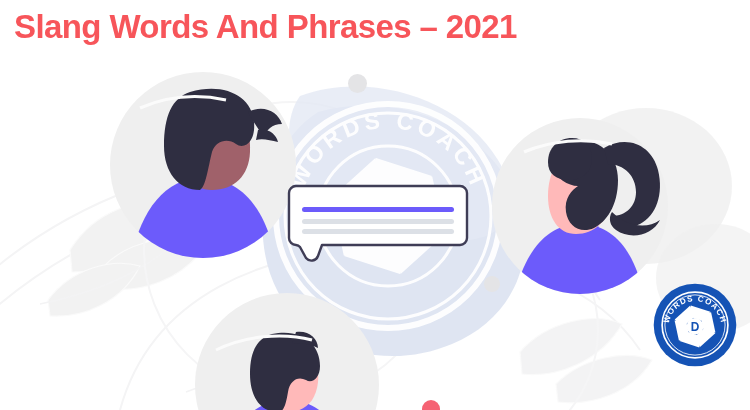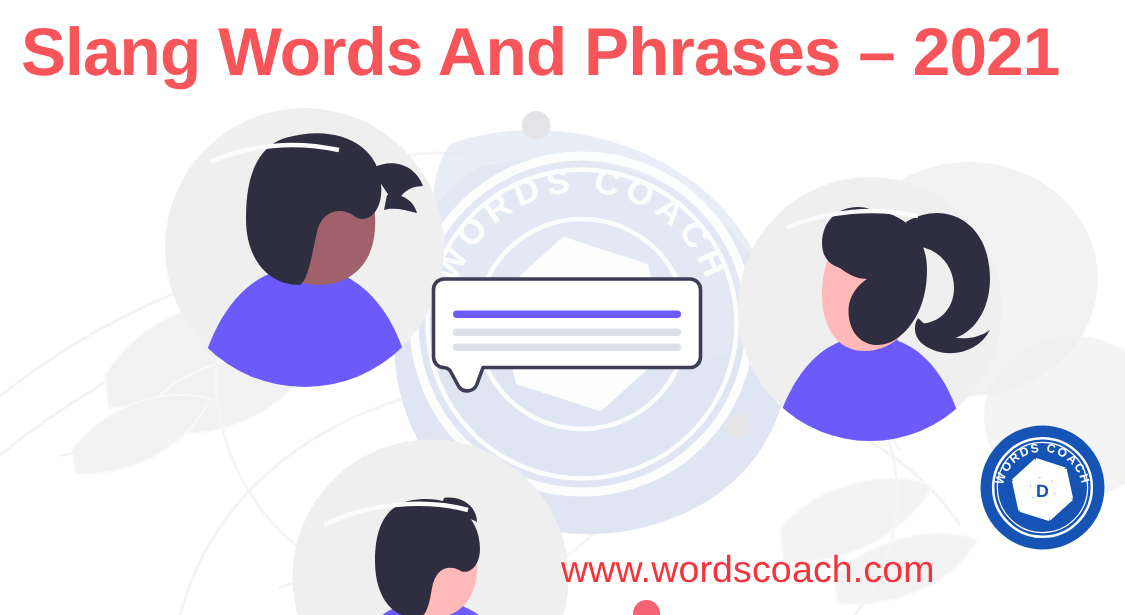--- a/index.html
+++ b/index.html
@@ -25,21 +25,21 @@
     width: 750px;
     height: 410px;
   }
 
   
   #title {
     position: absolute;
     left: 14px;
     top: 8px;
     width: 736px;
-    font-size: 45px;
+    font-size: 33px;
     font-weight: bold;
     letter-spacing: -0.6px;
     color: #F7555A;
     white-space: nowrap;
     line-height: 1.18;
     font-family: "Liberation Sans", sans-serif;
     z-index: 40;
   }
 
   
@@ -297,15 +297,14 @@
         </g>
       <g transform="rotate(300)"> 
           <path d="M -6 -30 L 22 -21 L 10 -8 L -11 -15 Z"></path>
         </g>
       <circle cx="0" cy="0" r="12" fill="#ffffff"></circle>
     </g>
     <text x="60" y="69" text-anchor="middle" font-family="'Liberation Sans', sans-serif" font-size="17" font-weight="bold" fill="#1553B5">D</text>
   </svg>
 
   <div id="title">Slang Words And Phrases – 2021</div>
-  <div id="site-url">www.wordscoach.com</div>
 
 </div>
 
 </body></html>

